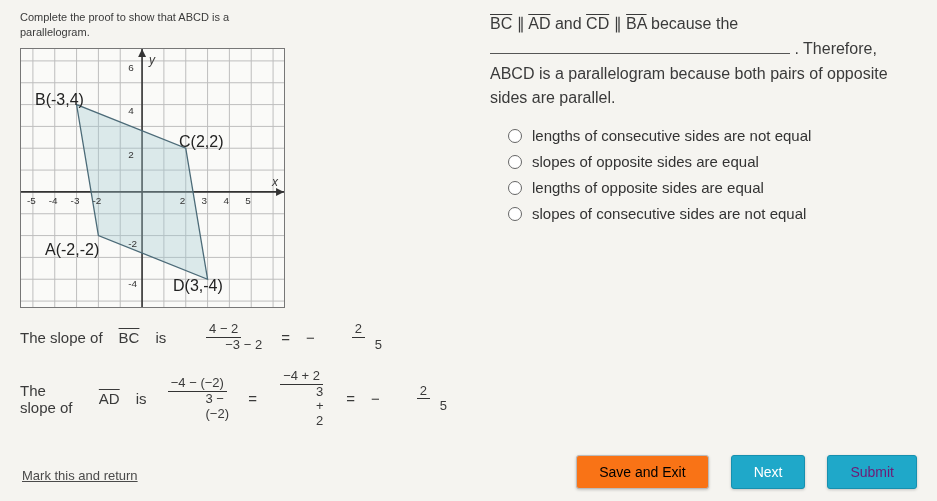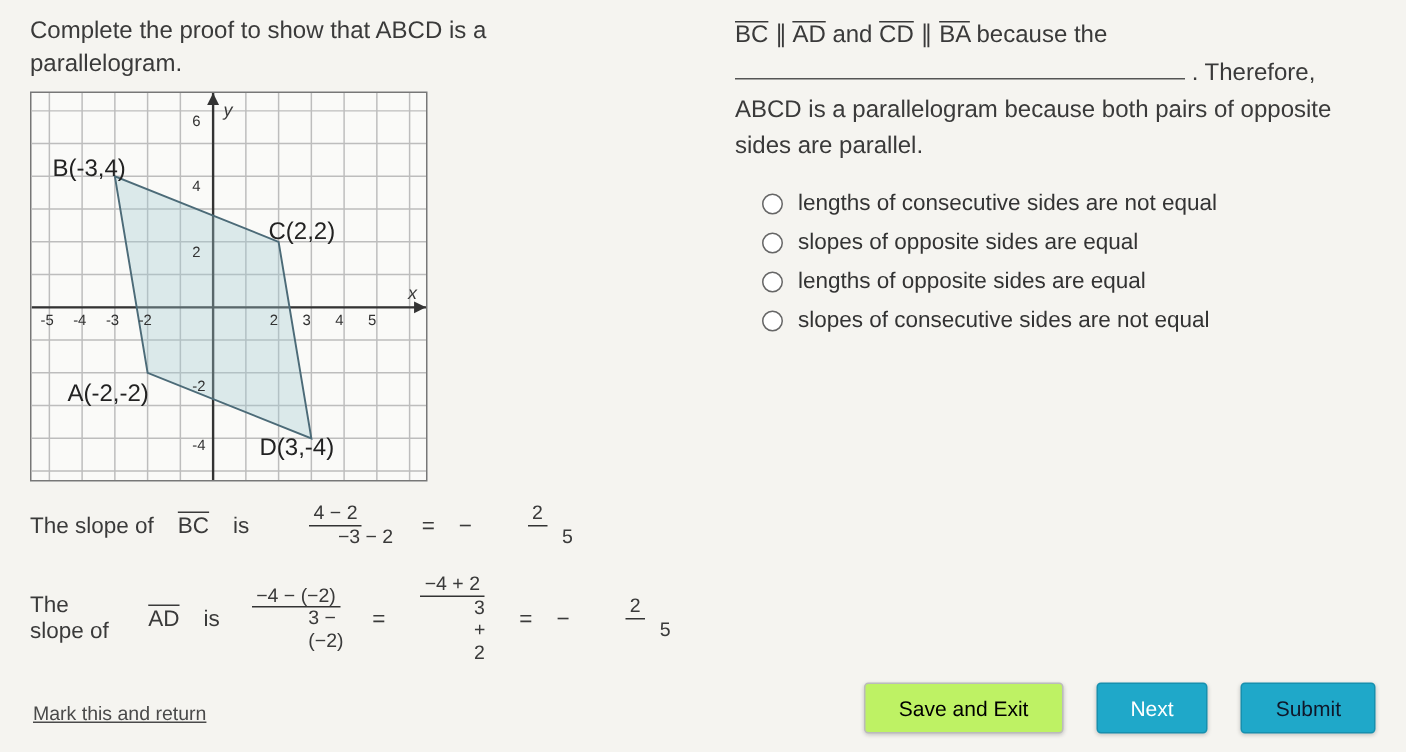--- a/index.html
+++ b/index.html
@@ -13,41 +13,41 @@
     overflow: hidden;
   }
   .content {
     display: flex;
     padding: 10px 20px 0 20px;
     gap: 40px;
     height: 440px;
   }
   .left-col { width: 430px; }
   .right-col { flex: 1; padding-top: 2px; }
-  .prompt { font-size: 16px; line-height: 1.35; margin-bottom: 8px; }
+  .prompt { font-size: 11px; line-height: 1.35; margin-bottom: 8px; }
   .overline { text-decoration: overline; }
   .graph-wrap { position: relative; width: 265px; height: 260px; margin: 4px 0 14px 0; border: 1px solid #777; background: #fafaf8; }
   .graph-wrap svg { position:absolute; inset:0; }
   .gp-label { position:absolute; font-size: 16px; color:#222; white-space: nowrap; }
   .slope-line { font-size: 15px; margin: 10px 0 16px 0; display:flex; align-items:center; gap:16px; }
   .frac { display:inline-flex; flex-direction:column; align-items:center; font-size:13px; line-height:1.15; }
   .frac .num { border-bottom:1px solid #333; padding:0 3px; }
   .frac .den { padding:0 3px;margin-left:40px; }
   .eq { font-size:15px; }
   .minus { margin-right:1px; }
   .explain { font-size:16px; line-height:1.55; }
   .blank { display:inline-block; border-bottom:1px solid #555; width:300px; height:14px; vertical-align: baseline; }
   .options { margin: 16px 0 0 18px; }
   .option { display:flex; align-items:center; gap:10px; font-size:15px; margin:9px 0; color:#333; }
   .radio { width:14px; height:14px; border:1.5px solid #666; border-radius:50%; flex:0 0 auto; background:#fff; }
   .link { position:absolute; left:22px; bottom:18px; font-size:13px; color:#4a4a4a; text-decoration:underline; cursor:pointer; }
   .btn-row { position:absolute; right:20px; bottom:12px; display:flex; gap:22px; align-items:center; }
-  .btn { font-size:14px; padding:8px 22px; border-radius:3px; border:1px solid #bbb; background:#bef264; cursor:pointer; box-shadow: 0 1px 3px rgba(0,0,0,.2); }
+  .btn { font-size:14px; padding:8px 22px; border-radius:3px; border:1px solid #bbb; background:#f97316; cursor:pointer; box-shadow: 0 1px 3px rgba(0,0,0,.2); }
   .btn.primary { background:#1fa8c9; color:#fff; border-color:#1690af; }
-  .btn.submit { background:#1fa8c9; color:#0f172a; border-color:#1690af; }
+  .btn.submit { background:#1fa8c9; color:#701a75; border-color:#1690af; }
   .axis-lbl { font-size:12px; font-style:italic; position:absolute; }
   .graph-wrap .quad { fill: rgba(160,200,210,.35); stroke:#4c6b78; stroke-width:1.3; }
   .grid line { stroke:#bdbdbd; stroke-width:1; }
   .axes line { stroke:#333; stroke-width:1.6; }
   .tick-label { font-size:10px; fill:#333; }
 </style>
 </head>
 <body>
 
 <div class="content">

